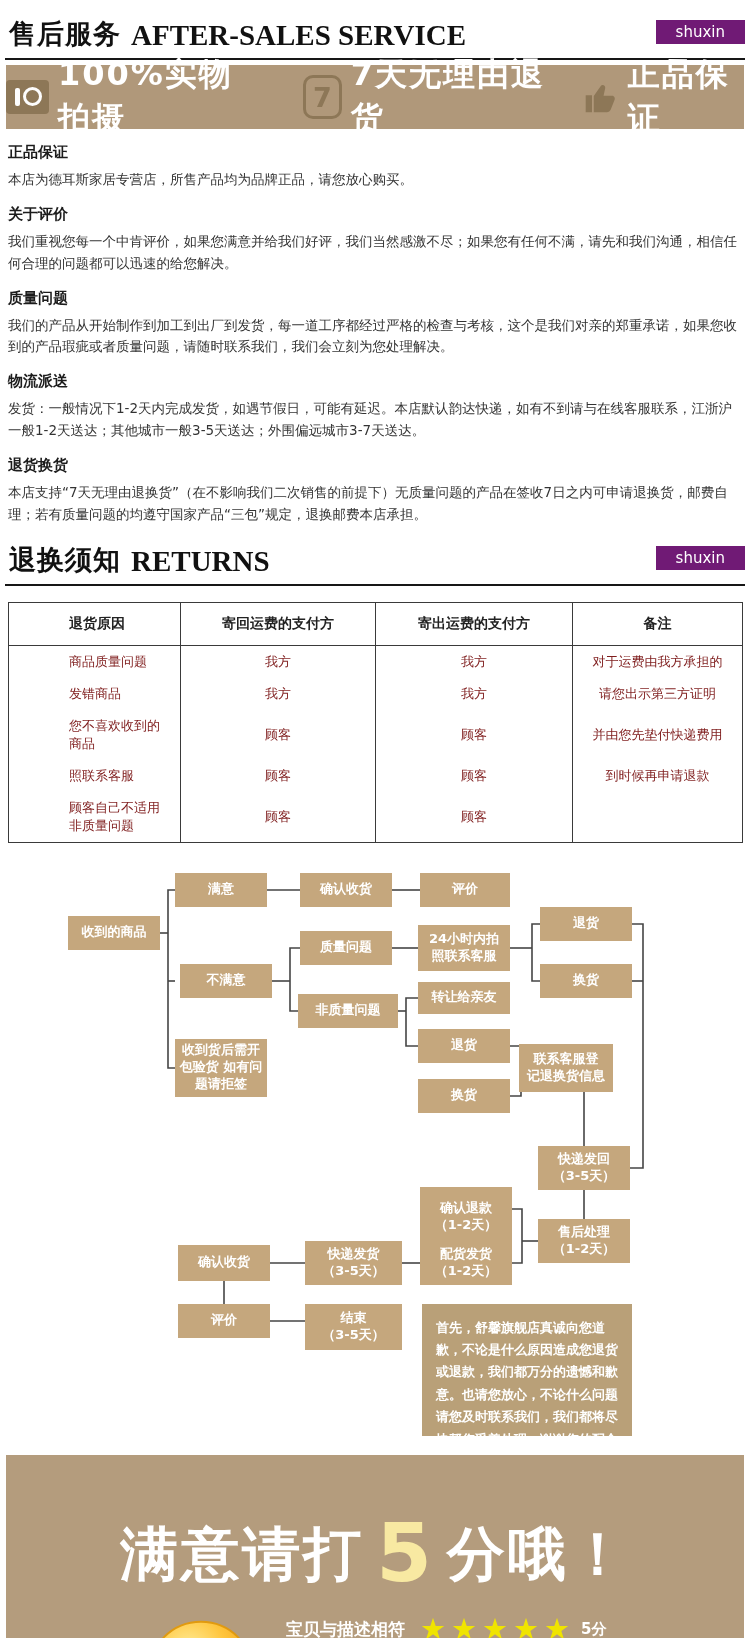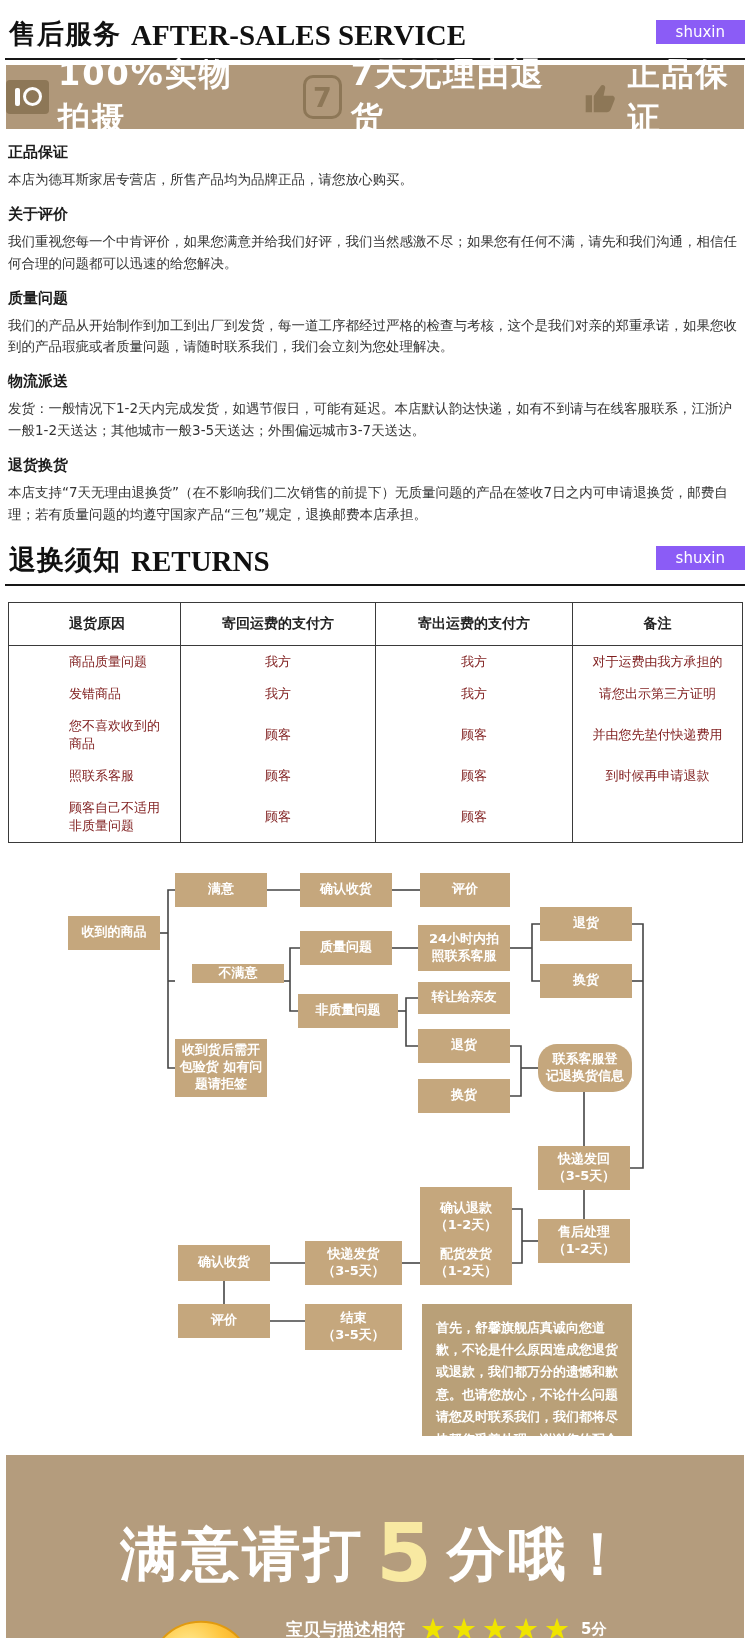--- a/index.html
+++ b/index.html
@@ -3,21 +3,21 @@
 <meta charset="utf-8">
 <style>
   html,body{margin:0;padding:0;background:#fff;}
   body{width:750px;font-family:"DejaVu Sans","Liberation Sans",sans-serif;color:#333;}
   .wrap{width:750px;position:relative;}
 
   
   .sec-header{display:flex;align-items:flex-end;margin:0 5px;padding:16px 0 6px 4px;border-bottom:2px solid #161616;}
   .sec-header .zh{font-size:27px;font-weight:bold;color:#111;letter-spacing:1px;}
   .sec-header .en{font-family:"Liberation Serif","DejaVu Serif",serif;font-size:29px;font-weight:bold;color:#111;margin-left:10px;letter-spacing:0px;}
-  .badge{margin-left:auto;background:#8b5cf6;color:#fff;font-size:15px;padding:3px 20px;margin-bottom:8px;}
+  .badge{margin-left:auto;background:#701a75;color:#fff;font-size:15px;padding:3px 20px;margin-bottom:8px;}
 
   
   .banner{margin:5px 6px 0 6px;height:64px;background:#b0987a;display:flex;align-items:center;justify-content:center;gap:37px;}
   .b-item{display:flex;align-items:center;gap:9px;}
   .b-label{color:#fff;font-size:32px;font-weight:bold;letter-spacing:2px;}
   .cam{width:50px;height:34px;background:#8d7757;border-radius:4px;position:relative;}
   .cam::before{content:"";position:absolute;right:7px;top:7px;width:13px;height:13px;border:3px solid #fdfdfd;border-radius:50%;}
   .cam::after{content:"";position:absolute;left:9px;top:8px;width:5px;height:18px;background:#fdfdfd;border-radius:2px;}
   .seven{width:38px;height:38px;border:3px solid #8d7757;border-radius:10px;color:#8d7757;font-size:27px;font-weight:bold;display:flex;align-items:center;justify-content:center;}
 
@@ -174,26 +174,26 @@
       </svg>
   <div class="node" style="left: 68px; top: 67px; width: 92px; height: 34px;">收到的商品</div>
       <div class="node" style="left: 175px; top: 24px; width: 92px; height: 34px;">满意</div>
       <div class="node" style="left: 300px; top: 24px; width: 92px; height: 34px;">确认收货</div>
       <div class="node" style="left: 420px; top: 24px; width: 90px; height: 34px;">评价</div>
       <div class="node" style="left: 300px; top: 82px; width: 92px; height: 34px;">质量问题</div>
       <div class="node" style="left: 418px; top: 76px; width: 92px; height: 46px;">24小时内拍
 照联系客服</div>
       <div class="node" style="left: 540px; top: 58px; width: 92px; height: 34px;">退货</div>
       <div class="node" style="left: 540px; top: 115px; width: 92px; height: 34px;">换货</div>
-      <div class="node" style="left: 192px; top: 115px; width: 92px; height: 19px;">不满意</div>
+      <div class="node" style="left: 180px; top: 115px; width: 92px; height: 34px;">不满意</div>
       <div class="node" style="left: 298px; top: 145px; width: 100px; height: 34px;">非质量问题</div>
       <div class="node" style="left: 418px; top: 133px; width: 92px; height: 32px;">转让给亲友</div>
       <div class="node" style="left: 418px; top: 180px; width: 92px; height: 34px;">退货</div>
       <div class="node" style="left: 418px; top: 230px; width: 92px; height: 34px;">换货</div>
-      <div class="node" style="left: 538px; top: 195px; width: 94px; height: 48px; border-radius: 19px;">联系客服登
+      <div class="node" style="left: 519px; top: 195px; width: 94px; height: 48px;">联系客服登
 记退换货信息</div>
       <div class="node" style="left: 175px; top: 190px; width: 92px; height: 58px;">收到货后需开
 包验货 如有问
 题请拒签</div>
       <div class="node" style="left: 538px; top: 297px; width: 92px; height: 44px;">快递发回
 （3-5天）</div>
       <div class="node" style="left: 420px; top: 338px; width: 92px; height: 60px;">确认退款
 （1-2天）</div>
       <div class="node" style="left: 538px; top: 370px; width: 92px; height: 44px;">售后处理
 （1-2天）</div>

